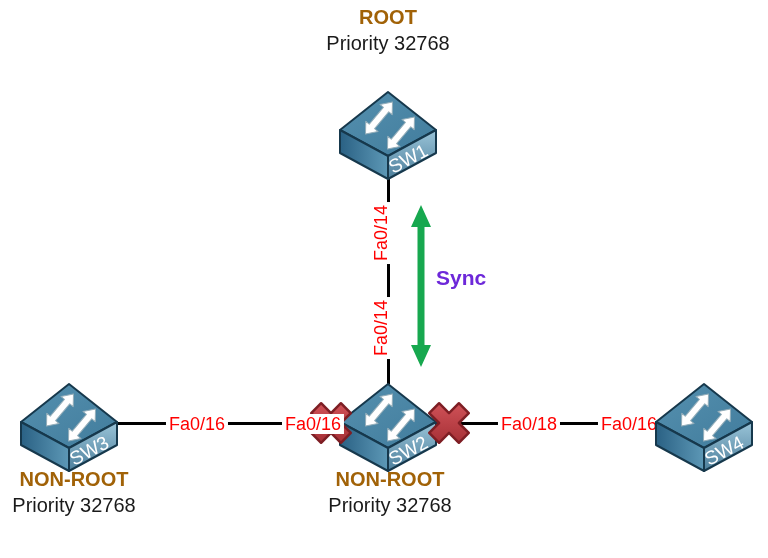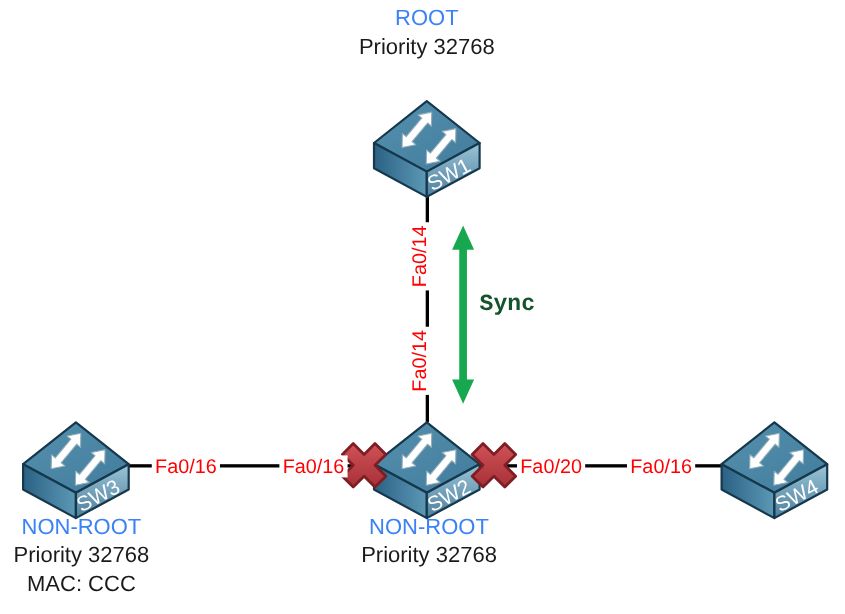--- a/index.html
+++ b/index.html
@@ -2,29 +2,29 @@
 <html><head>
 <meta charset="utf-8">
 <style>
   html,body{margin:0;padding:0;background:#ffffff;}
   #canvas{
     position:relative;width:768px;height:558px;background:#ffffff;overflow:hidden;
     font-family:"Liberation Sans",sans-serif;color:#1a1a1a;
   }
   .abs{position:absolute;}
   .node-label{text-align:center;font-size:20px;line-height:26px;color:#1a1a1a;white-space:nowrap;}
-  .role{color:#3b82f6;font-weight:normal;text-align:center;}
+  .role{color:#a16207;font-weight:bold;text-align:center;}
   .iface{
     color:#ff0000;font-size:18px;background:#ffffff;padding:0 3px;white-space:nowrap;
     line-height:20px;
   }
-  .iface.h{transform:translate(-50%,-50%);}
+  .iface.h{transform:translate(-50%,-50%);margin-left:28px;}
   .iface.v{transform:translate(-50%,-50%) rotate(-90deg);}
   .link{background:#000000;}
-  .sync-label{color:#14532d;font-weight:bold;font-size:21px;white-space:nowrap;font-family:Liberation Mono, monospace;}
+  .sync-label{color:#6d28d9;font-weight:bold;font-size:21px;white-space:nowrap;}
   svg{display:block;}
 </style>
 </head>
 <body>
 
 <div id="canvas">
 
   <svg width="0" height="0" style="position:absolute" aria-hidden="true">
     <defs>
       <linearGradient id="gTop" x1="0" y1="0" x2="1" y2="1">
@@ -94,27 +94,26 @@
     <use href="#x-mark-path"></use>
   </svg>
 
   <svg class="abs" style="left:18px;top:382px;" width="102" height="91" viewBox="0 0 102 91">
     <use href="#switch-body"></use>
     <text transform="translate(56,84) rotate(-28)" font-size="19" fill="#ffffff" font-family="Liberation Sans, sans-serif">SW3</text>
   </svg>
   <div class="abs node-label" style="left:0px;top:466px;width:148px;">
     <div class="role">NON-ROOT</div>
     <div>Priority 32768</div>
-    <div>MAC: CCC</div>
   </div>
 
   <div class="abs iface h" style="left:169px;top:424px;">Fa0/16</div>
   <div class="abs iface h" style="left:285px;top:424px;">Fa0/16</div>
 
-  <div class="abs iface h" style="left:501px;top:424px;">Fa0/20</div>
+  <div class="abs iface h" style="left:501px;top:424px;">Fa0/18</div>
   <div class="abs iface h" style="left:601px;top:424px;">Fa0/16</div>
 
   <svg class="abs" style="left:653px;top:382px;" width="102" height="91" viewBox="0 0 102 91">
     <use href="#switch-body"></use>
     <text transform="translate(56,84) rotate(-28)" font-size="19" fill="#ffffff" font-family="Liberation Sans, sans-serif">SW4</text>
   </svg>
 
 </div>
 
 </body></html>

